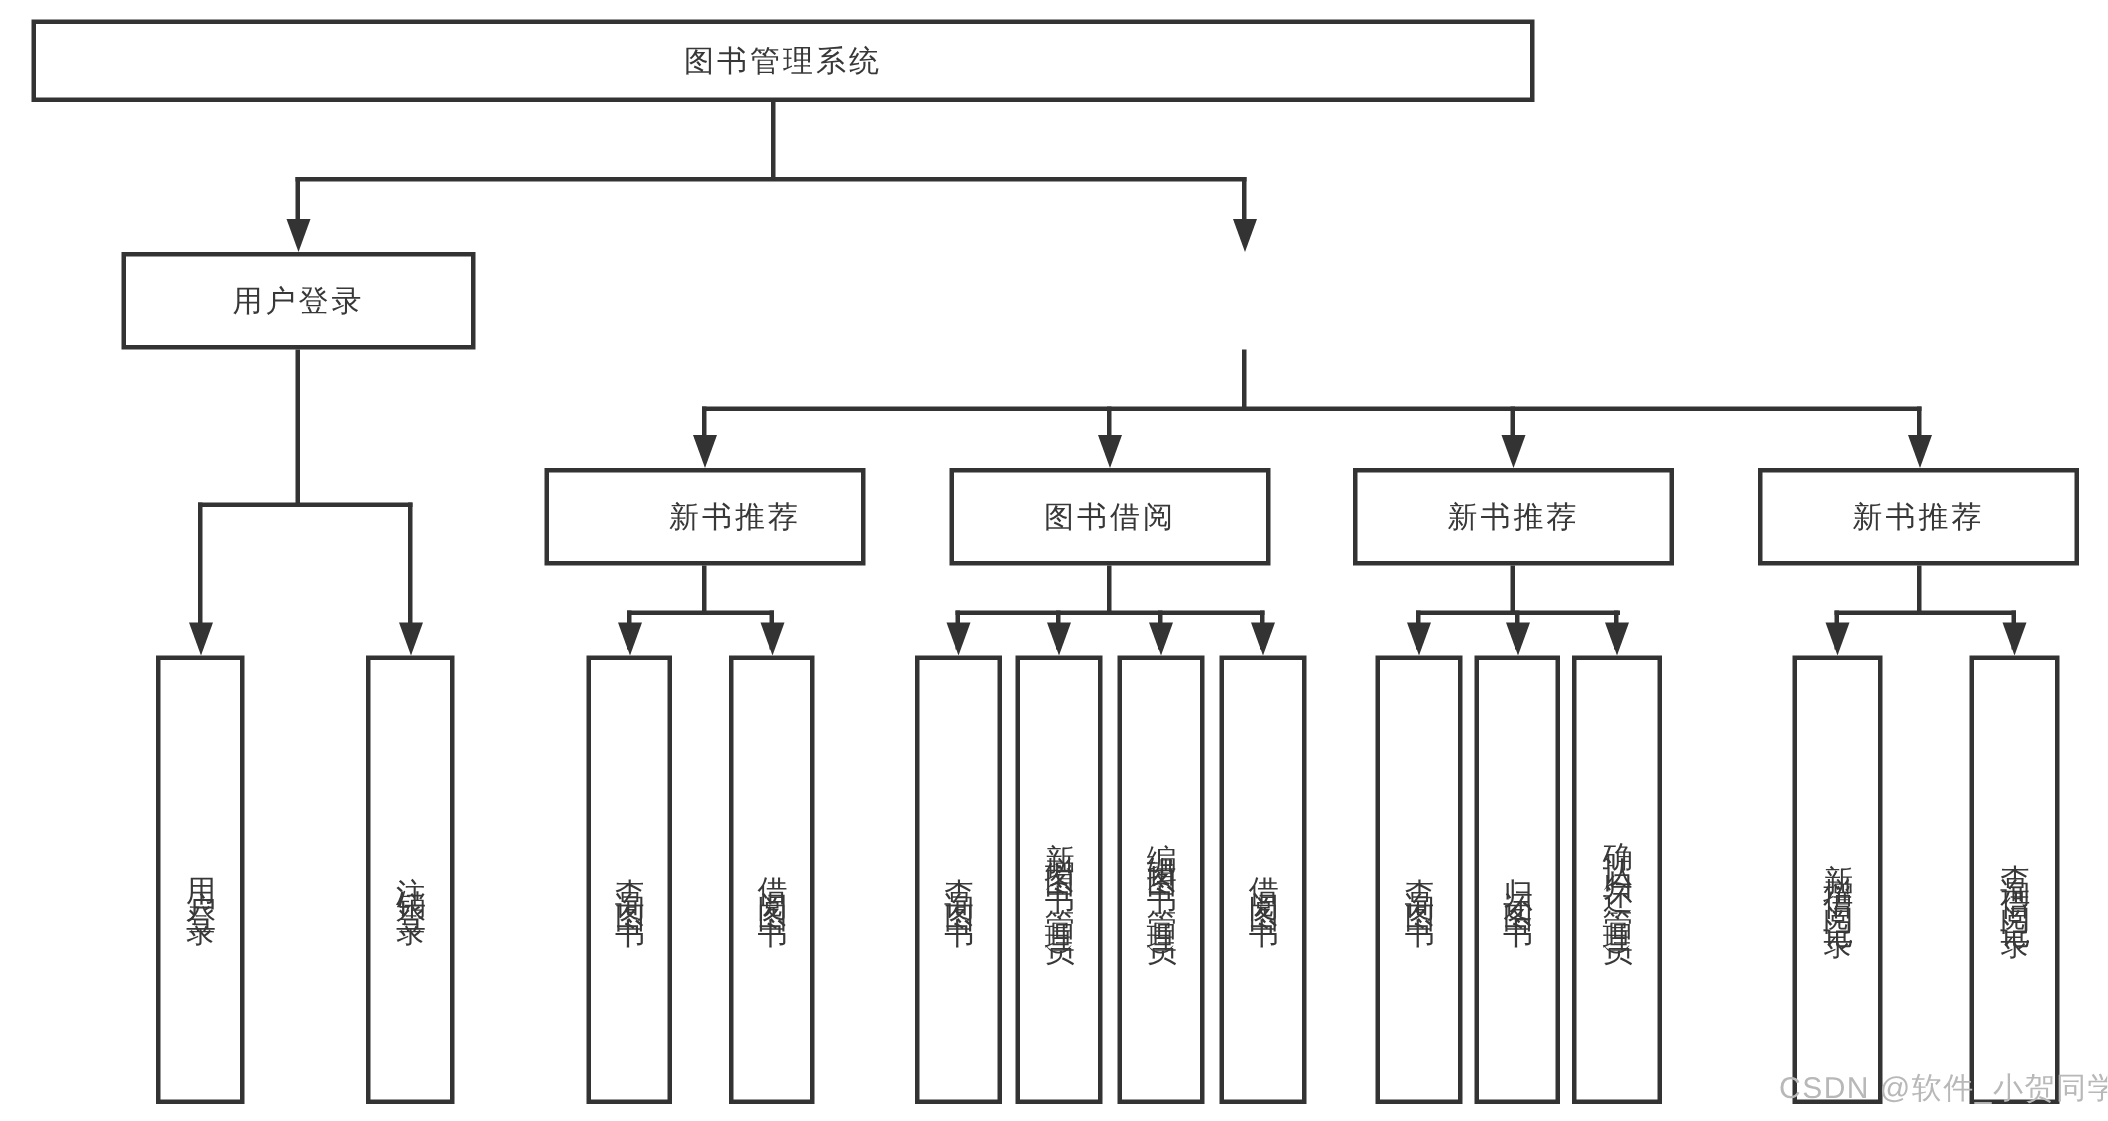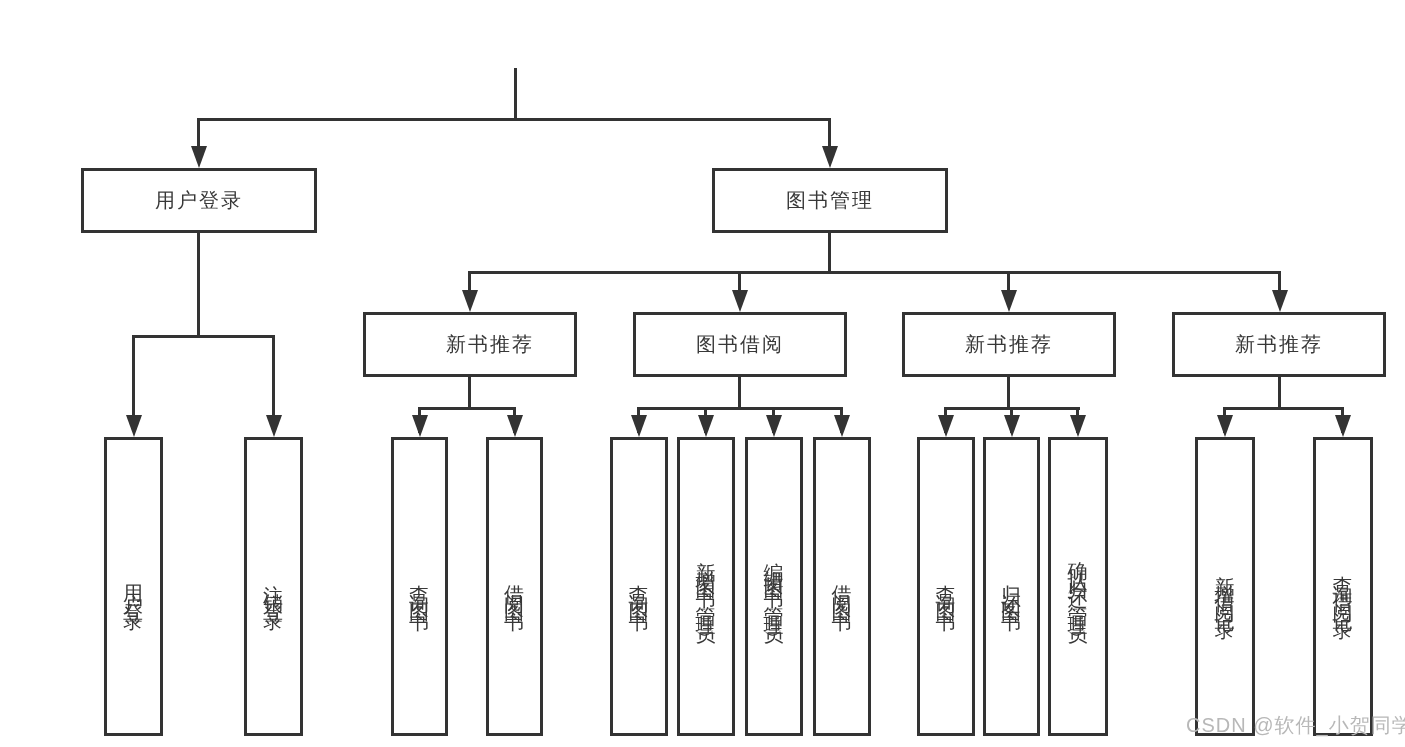--- a/index.html
+++ b/index.html
@@ -65,33 +65,33 @@
     letter-spacing: 1px;
     z-index: 5;
     white-space: nowrap;
   }
 </style>
 </head>
 <body>
 
 <div class="stage">
 
+  <div class="node" style="left:21px; top:13px; width:1002px; height:55px;">
+    <span>图书管理系统</span>
+  </div>
 
   <div class="vl" style="left:514px; top:68px; height:52px;"></div>
   <div class="hl" style="left:197px; top:118px; width:634px;"></div>
   <div class="vl" style="left:197px; top:118px; height:40px;"></div>
   <div class="vl" style="left:828px; top:118px; height:40px;"></div>
   <div class="ah" style="left:191px; top:146px;"></div>
   <div class="ah" style="left:822px; top:146px;"></div>
 
   <div class="node" style="left:81px; top:168px; width:236px; height:65px;">
     <span>用户登录</span>
-  </div>
-  <div class="node" style="left:712px; top:168px; width:236px; height:65px;">
-    <span>图书管理</span>
   </div>
 
   <div class="vl" style="left:197px; top:233px; height:105px;"></div>
   <div class="hl" style="left:132px; top:335px; width:143px;"></div>
   <div class="vl" style="left:132px; top:335px; height:95px;"></div>
   <div class="vl" style="left:272px; top:335px; height:95px;"></div>
   <div class="ah" style="left:126px; top:415px;"></div>
   <div class="ah" style="left:266px; top:415px;"></div>
 
   <div class="vl" style="left:828px; top:233px; height:41px;"></div>

